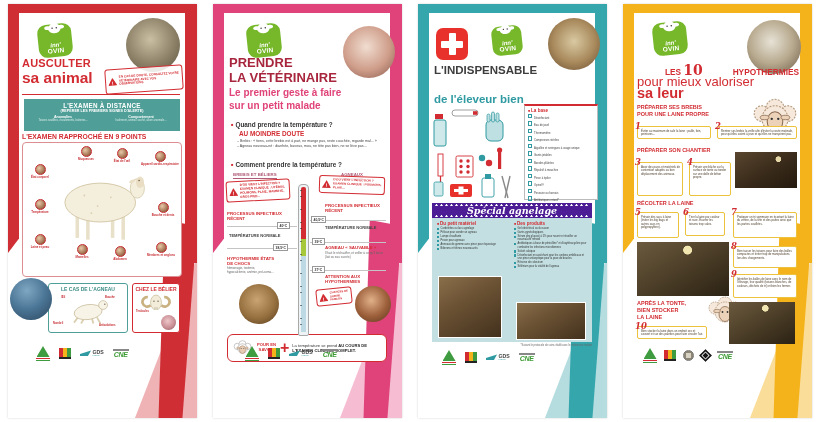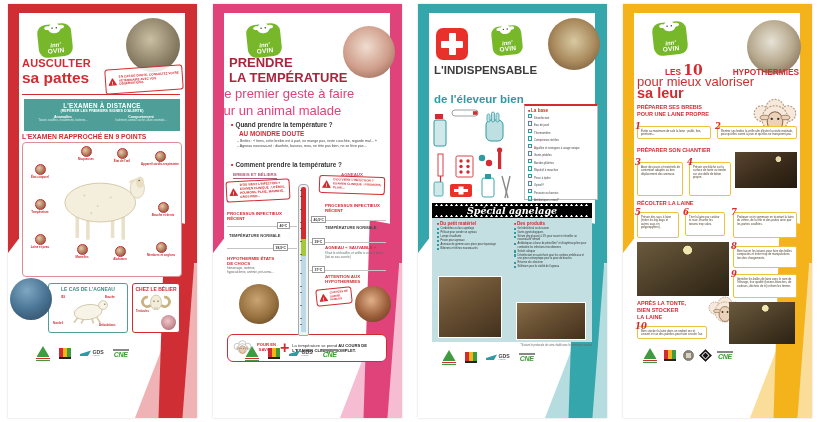--- a/index.html
+++ b/index.html
@@ -107,21 +107,21 @@
   .p1-rambox .bt { text-align:center; font-size:5px; font-weight:800; color:#d22c32; margin-top:1.5px; }
   .p1-ramsvg { display:block; margin:1px auto 0; width:30px; }
   .p1-ramlabel { font-size:2.7px; font-weight:700; color:#c62a30; margin-left:3px; }
   .p1-ramphoto { position:absolute; right:3px; bottom:2px; width:15px; height:15px; }
   .p1-photo1 { left:118px; top:14px; width:54px; height:54px; z-index:2;}
   .p1-photo2 { left:2px; top:274px; width:42px; height:42px; z-index:3;}
   .p1 .logos { left:28px; top:342px; }
 
   
   .p2-title { position:absolute; left:16px; top:52px; color:#a8263d; font-weight:800; line-height:1.15; font-size:13px; z-index:2;}
-  .p2-sub { position:absolute; left:4px; top:82px; color:#e04379; font-weight:400; font-size:13px; line-height:1.3; z-index:2;}
+  .p2-sub { position:absolute; left:16px; top:82px; color:#e04379; font-weight:700; font-size:10px; line-height:1.3; z-index:2;}
   .p2-q { position:absolute; font-size:6.4px; font-weight:800; color:#333; z-index:2;}
   .p2-q::before { content:"■"; color:#d22c32; font-size:4px; margin-right:2px; vertical-align:1px;}
   .p2-strong { position:absolute; left:26px; top:126px; font-size:6.4px; font-weight:800; color:#d22c32; }
   .p2-dashes { position:absolute; left:24px; top:135px; width:142px; }
   .p2-dash { font-size:3.6px; color:#444; line-height:1.35; }
   .p2-colh { position:absolute; font-size:4.4px; font-weight:800; color:#b05c78; border-bottom:.7px solid #b05c78; padding-bottom:.5px; z-index:2;}
   .p2-stamp-l { left:13px; top:176px; width:64px; transform:rotate(-3deg); }
   .p2-stamp-r { left:106px; top:172px; width:66px; transform:rotate(2deg); }
   .thermo { position:absolute; left:85px; top:180px; width:11px; height:152px; border:1px solid #a9a9a9; border-radius:4px 4px 2px 2px; background:#eef4f6; overflow:hidden; z-index:3;}
   .thermo .t-red { height:52px; background:#d22c32; margin:2px 2px 0; border-radius:2px 2px 0 0;}
@@ -150,21 +150,21 @@
   .redcross::after  { content:""; position:absolute; left:5px; top:12.5px; width:22px; height:7px; background:#fff; border-radius:1px;}
   .p3-t1 { position:absolute; left:16px; top:60px; font-size:11.5px; font-weight:800; color:#3d3d3d; z-index:2;}
   .p3-t2 { position:absolute; left:16px; top:71px; font-size:16.5px; font-weight:800; color:#d22c32; letter-spacing:.3px; z-index:2;}
   .p3-t3 { position:absolute; left:16px; top:89px; font-size:11.5px; font-weight:800; color:#2f9aa1; z-index:2;}
   .p3-illu { position:absolute; left:12px; top:102px; width:90px; height:94px; z-index:2;}
   .p3-base { position:absolute; left:106px; top:100px; width:74px; height:96px; background:#fff; border:.8px solid #bbb; border-top:2px solid #d22c32; padding:2px 2px 0 3px; z-index:2;}
   .p3-base .bt { font-size:4.6px; font-weight:800; color:#d22c32; margin-bottom:1px;}
   .p3-base .bt::before { content:"■ "; font-size:3.4px; }
   .p3-item { font-size:2.75px; color:#444; line-height:1.78; white-space:nowrap; overflow:hidden;}
   .p3-item::before { content:""; display:inline-block; width:2.4px; height:2.4px; border:.5px solid #2f9aa1; margin-right:1.6px; vertical-align:.2px;}
-  .p3-banner { position:absolute; left:14px; top:199px; width:160px; height:15px; background:#000000; z-index:2;
+  .p3-banner { position:absolute; left:14px; top:199px; width:160px; height:15px; background:#4c1d95; z-index:2;
     display:flex; align-items:center; justify-content:center;}
   .p3-banner .script { color:#fff; font-family:"DejaVu Serif", serif; font-style:italic; font-weight:700; font-size:9.5px; }
   .p3-banner::before, .p3-banner::after { content:""; position:absolute; left:2px; right:2px; height:2.6px;
     background-image:radial-gradient(circle 1px, #fff 1px, rgba(0,0,0,0) 1.2px); background-size:5px 2.6px; }
   .p3-banner::before { top:.8px; } .p3-banner::after { bottom:.8px; }
   .p3-panel { position:absolute; left:14px; top:214px; width:160px; height:124px; background:#c3dfe1; z-index:2; }
   .p3-colt { font-size:4.6px; font-weight:800; color:#d22c32; margin-bottom:1px;}
   .p3-colt::before { content:"■ "; font-size:3.4px; }
   .p3-mat  { position:absolute; left:5px; top:3px; width:74px; }
   .p3-prod { position:absolute; left:82px; top:3px; width:74px; }
@@ -217,21 +217,21 @@
             <circle cx="12" cy="8.5" r="0.7" fill="#333"></circle>
           </svg>
         <div class="innovin-t1">inn'</div>
         <div class="innovin-t2">OVIN</div>
       </div>
     </div>
     <div class="photo circ ph-flock p1-photo1"></div>
 
     <div class="p1-title">
       <div class="l1">AUSCULTER</div>
-      <div class="l2">sa pattes</div>
+      <div class="l2">sa animal</div>
     </div>
     <div class="p1-rule"></div>
 
     <div class="stamp p1-warning">
       <span class="tri-warn">!</span>
       <span>EN CAS DE DOUTE, CONSULTEZ VOTRE VÉTÉRINAIRE AVEC VOS OBSERVATIONS</span>
     </div>
 
     <div class="p1-distance">
       <div class="dt">L'EXAMEN À DISTANCE</div>
@@ -355,25 +355,25 @@
             <circle cx="12" cy="8.5" r="0.7" fill="#333"></circle>
           </svg>
         <div class="innovin-t1">inn'</div>
         <div class="innovin-t2">OVIN</div>
       </div>
     </div>
     <div class="photo circ ph-hands p2-photo"></div>
 
     <div class="p2-title">
       <div>PRENDRE</div>
-      <div>LA TEMPÉRATURE</div>
+      <div>LA VÉTÉRINAIRE</div>
     </div>
     <div class="p2-sub">
       <div>Le premier geste à faire</div>
-      <div>sur un animal malade</div>
+      <div>sur un petit malade</div>
     </div>
 
     <div class="p2-q" style="left:18px;top:117px;">Quand prendre la température ?</div>
     <div class="p2-strong">AU MOINDRE DOUTE</div>
     <div class="p2-dashes">
         <div class="p2-dash">– Brebis : « tiens, cette brebis est à part, ne mange pas, reste couchée, regarde mal... »</div>
         <div class="p2-dash">– Agneau nouveau-né : diarrhée, baveux, mou, ne tète pas bien, ne se lève pas...</div>
       </div>
     <div class="p2-q" style="left:18px;top:157px;">Comment prendre la température ?</div>
 

